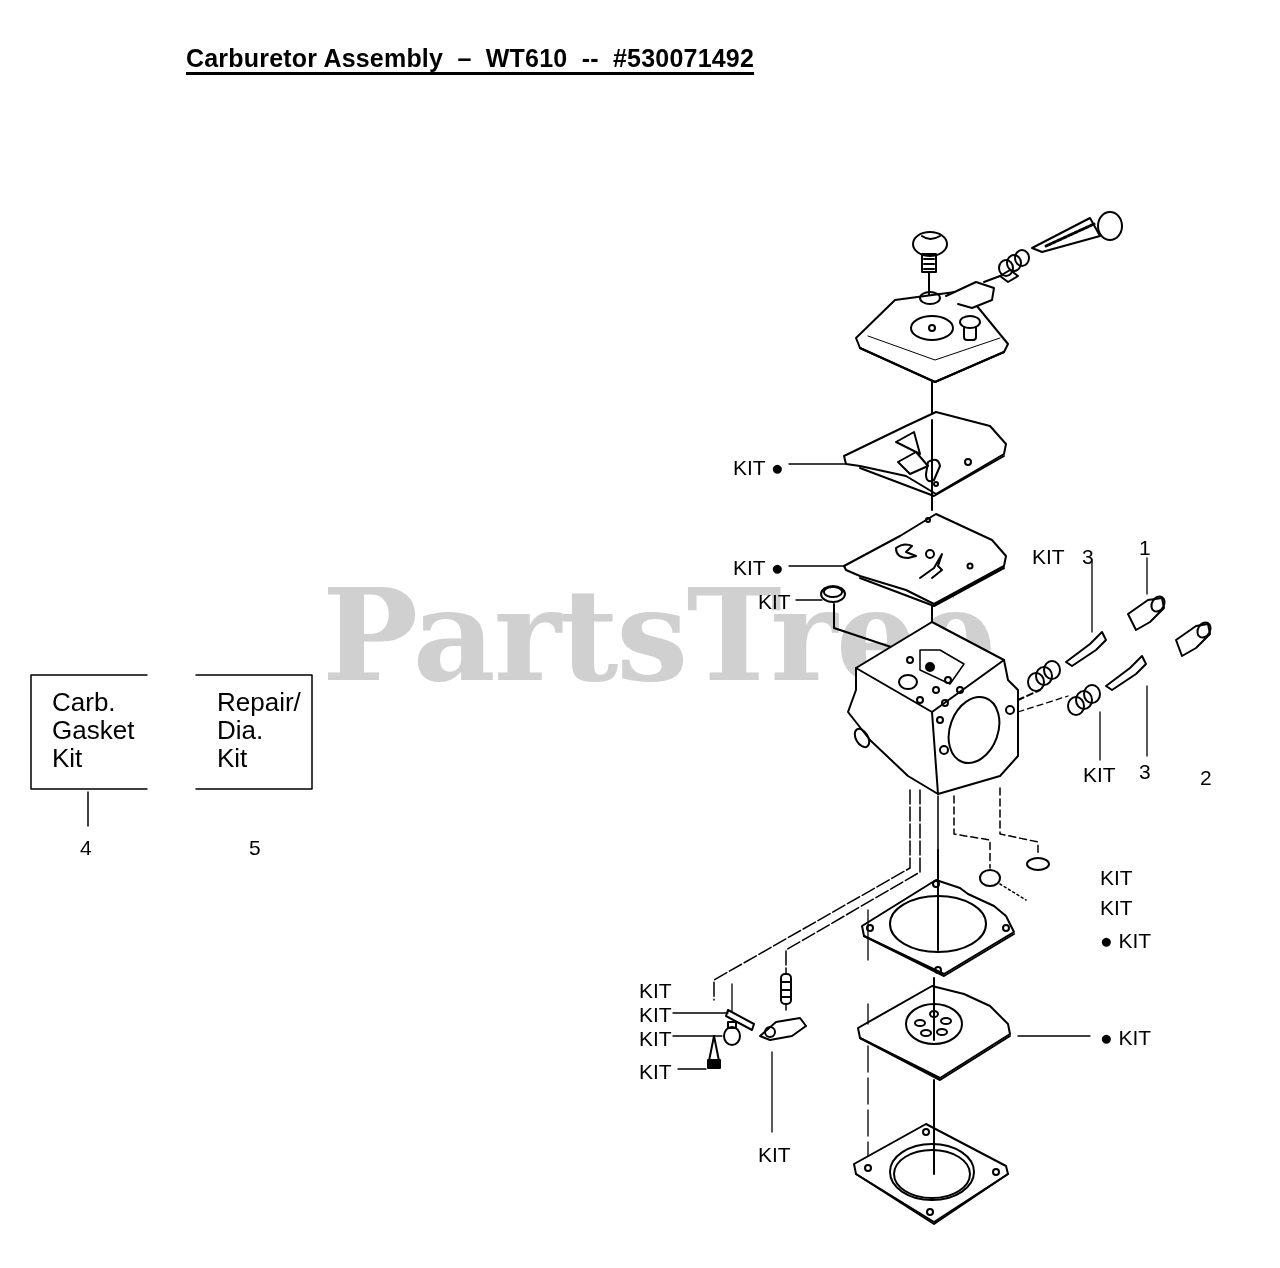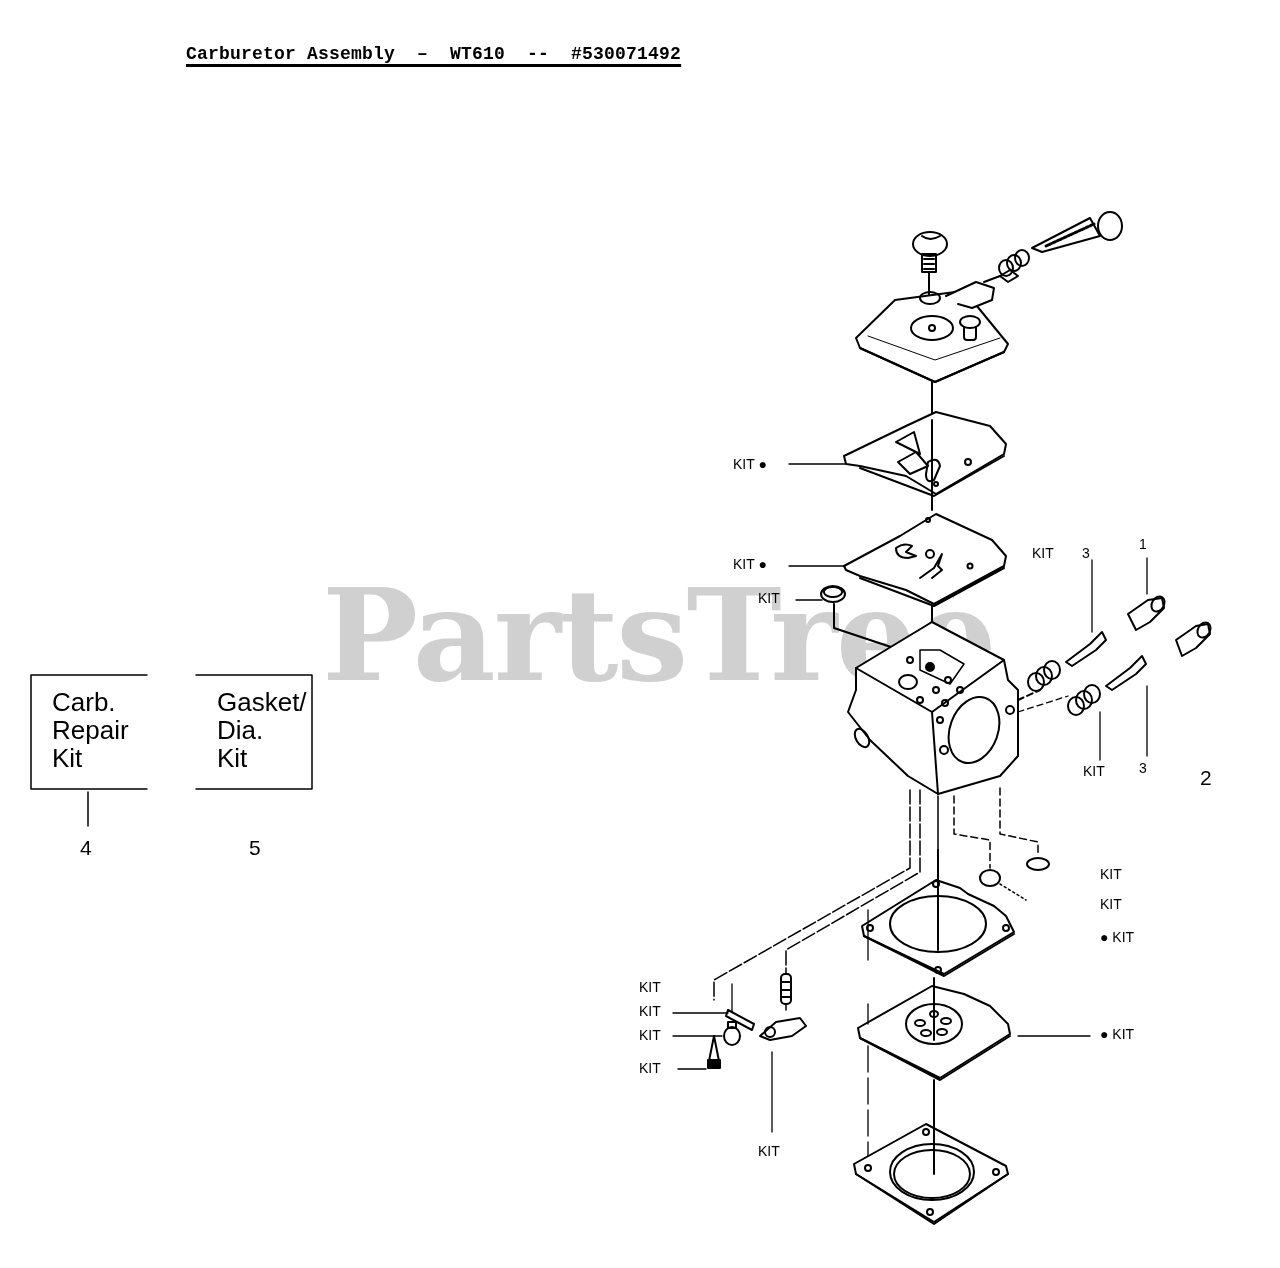--- a/index.html
+++ b/index.html
@@ -1,44 +1,44 @@
 <!DOCTYPE html>
 <html><head>
 <meta charset="utf-8">
 <style>
   html, body { margin:0; padding:0; background:#ffffff; }
   body { width:1280px; height:1268px; position:relative; overflow:hidden;
          font-family:"Liberation Sans", sans-serif; color:#000; }
-  .title { position:absolute; left:186px; top:44px; font-size:18px; font-weight:bold;
+  .title { position:absolute; left:186px; top:44px; font-size:25px; font-weight:bold;
            letter-spacing:0.2px; text-decoration:underline; text-decoration-thickness:3px;
-           text-underline-offset:5px; white-space:pre;font-family:Liberation Mono, monospace; }
+           text-underline-offset:5px; white-space:pre; }
   .watermark { position:absolute; left:322px; top:560px; font-family:"DejaVu Serif", serif;
                font-weight:bold; font-size:128px; color:#d0d0d0; letter-spacing:-2px; z-index:0; }
   .tm { position:absolute; left:935px; top:586px; font-size:14px; color:#d0d0d0; z-index:0; }
   svg.diagram { position:absolute; left:0; top:0; z-index:1; }
-  .lbl { position:absolute; font-size:14px; z-index:2; white-space:nowrap; }
+  .lbl { position:absolute; font-size:21px; z-index:2; white-space:nowrap; }
   .kitbox { position:absolute; font-size:26px; line-height:28px; z-index:2; }
 </style>
 </head>
 <body>
 
 <div class="title">Carburetor Assembly  –  WT610  --  #530071492</div>
 
 <div class="watermark">PartsTree</div>
 <div class="tm">TM</div>
 
 <div class="kitbox" style="left:52px;top:688px;">
   <div>Carb.</div>
-  <div>Repair</div>
+  <div>Gasket</div>
   <div>Kit</div>
 </div>
 <div class="lbl" style="left:80px;top:836px;font-size:21px;">4</div>
 
 <div class="kitbox" style="left:217px;top:688px;">
-  <div>Gasket/</div>
+  <div>Repair/</div>
   <div>Dia.</div>
   <div>Kit</div>
 </div>
 <div class="lbl" style="left:249px;top:836px;font-size:21px;">5</div>
 
 <div class="lbl" style="left:733px;top:456px;">KIT ●</div>
 <div class="lbl" style="left:733px;top:556px;">KIT ●</div>
 <div class="lbl" style="left:758px;top:590px;">KIT</div>
 <div class="lbl" style="left:1032px;top:545px;">KIT</div>
 <div class="lbl" style="left:1082px;top:545px;">3</div>

